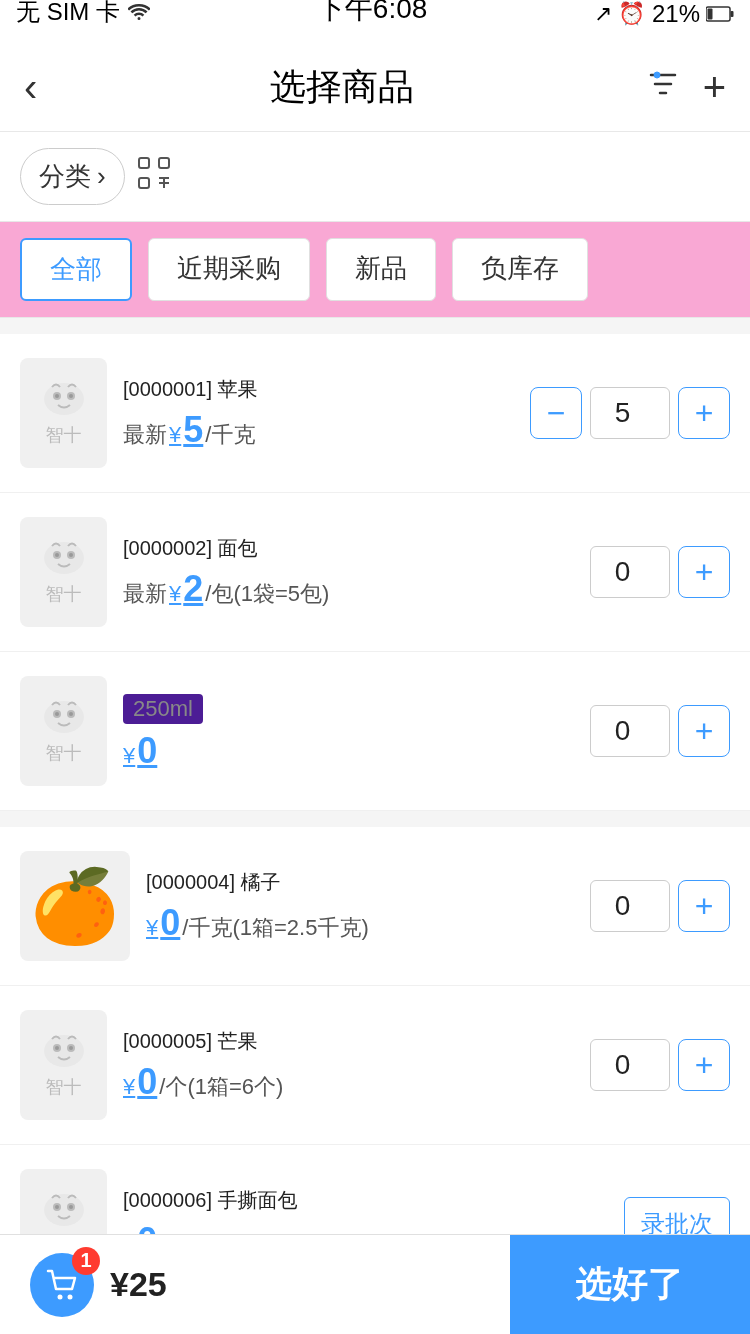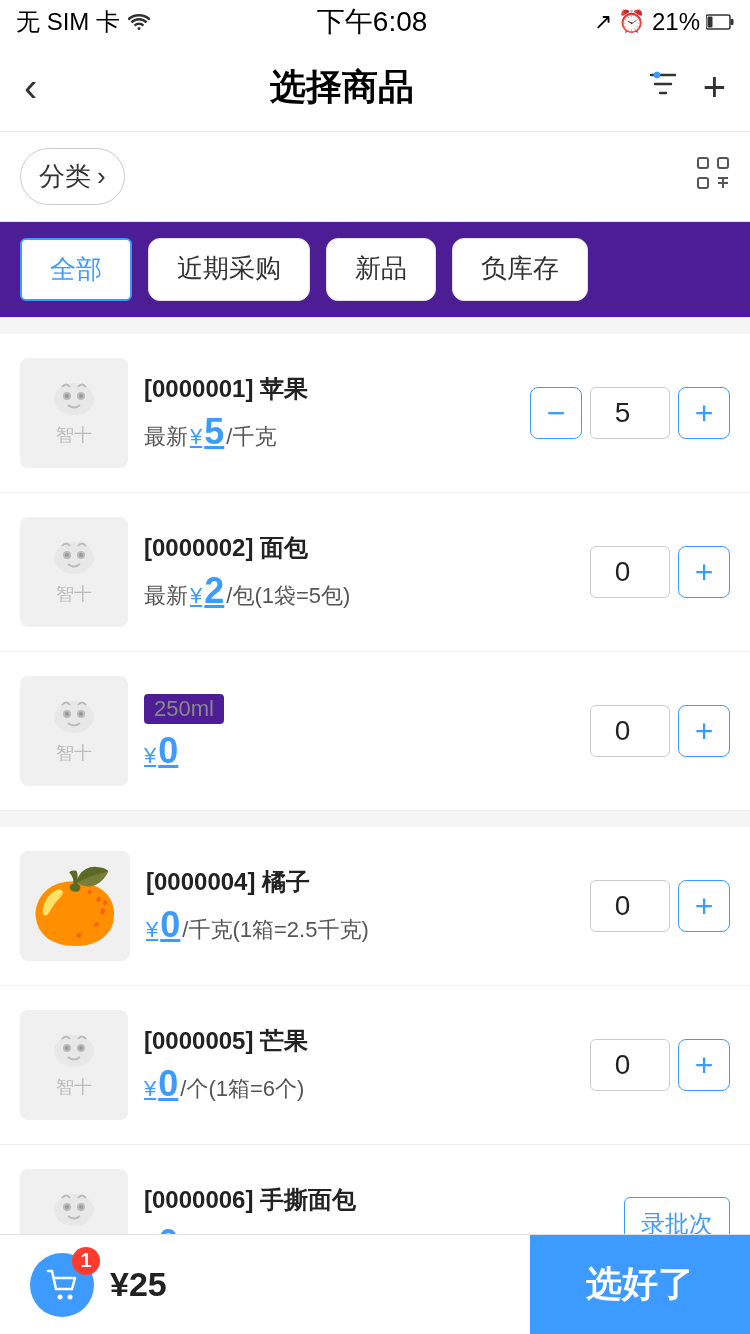--- a/index.html
+++ b/index.html
@@ -11,21 +11,21 @@
       min-height: 1334px;
       font-size: 28px;
       overflow-x: hidden;
     }
 
     
     .status-bar {
       background: #fff;
       height: 44px;
       display: flex;
-      align-items: center;
+      align-items: flex-end;
       justify-content: space-between;
       padding: 16px 16px;
       font-size: 26px;
       font-weight: 500;
       gap: 20px;
     }
     .status-left {
       display: flex;
       align-items: center;
       gap: 8px;
@@ -47,21 +47,21 @@
       background: #fff;
       height: 88px;
       display: flex;
       align-items: center;
       justify-content: space-between;
       padding: 0 24px;
       border-bottom: 1px solid #e8e8e8;
     }
     .nav-title {
       font-size: 36px;
-      font-weight: 700;
+      font-weight: 400;
       color: #000;
     }
     .nav-right {
       display: flex;
       align-items: center;
       gap: 24px;
     }
     .nav-icon {
       font-size: 32px;
       color: #333;
@@ -69,21 +69,20 @@
     }
 
     
     .toolbar {
       background: #fff;
       padding: 16px 20px;
       display: flex;
       align-items: center;
       gap: 12px;
       border-bottom: 1px solid #e8e8e8;
-      justify-content: space-between;
     }
     .category-btn {
       display: flex;
       align-items: center;
       gap: 6px;
       border: 1px solid #ccc;
       border-radius: 30px;
       padding: 10px 18px;
       font-size: 26px;
       color: #333;
@@ -110,29 +109,29 @@
       width: 100%;
     }
     .scan-icon {
       font-size: 30px;
       color: #555;
       cursor: pointer;
     }
 
     
     .tabs {
-      background: #4c1d95;
+      background: #f9a8d4;
       display: flex;
       padding: 16px 20px;
       gap: 16px;
       border-bottom: 1px solid #e8e8e8;
     }
     .tab {
       padding: 12px 28px;
-      border-radius: 12px;
+      border-radius: 6px;
       font-size: 26px;
       cursor: pointer;
       border: 1px solid transparent;
     }
     .tab.active {
       background: #fff;
       border: 2px solid #3d9bff;
       color: #3d9bff;
       border-radius: 6px;
     }
@@ -154,21 +153,21 @@
     }
     .product-item {
       display: flex;
       align-items: center;
       padding: 24px 20px;
       border-bottom: 1px solid #f0f0f0;
       gap: 16px;
       background: #fff;
     }
     .product-thumb {
-      width: 108px;
+      width: 87px;
       height: 110px;
       background: #f0f0f0;
       border-radius: 8px;
       display: flex;
       align-items: center;
       justify-content: center;
       flex-shrink: 0;
       overflow: hidden;
     }
     .owl-logo {
@@ -180,22 +179,22 @@
     }
     .owl-logo .owl-text {
       font-size: 18px;
       color: #bbb;
       margin-top: 4px;
     }
     .product-info {
       flex: 1;
     }
     .product-code-name {
-      font-size: 24px;
-      font-weight: 700;
+      font-size: 20px;
+      font-weight: 400;
       color: #222;
       margin-bottom: 6px;
     }
     .product-spec {
       font-size: 22px;
       color: #888;
       background: #4c1d95;
       display: inline-block;
       padding: 2px 10px;
       border-radius: 4px;
@@ -319,21 +318,21 @@
       justify-content: center;
       font-weight: 700;
     }
     .cart-total {
       font-size: 34px;
       font-weight: 700;
       color: #222;
     }
     .confirm-btn {
       height: 100%;
-      width: 220px;
+      width: 240px;
       background: #3d9bff;
       color: #fff;
       font-size: 36px;
       font-weight: 600;
       border: none;
       cursor: pointer;
       display: flex;
       align-items: center;
       justify-content: center;
     }

